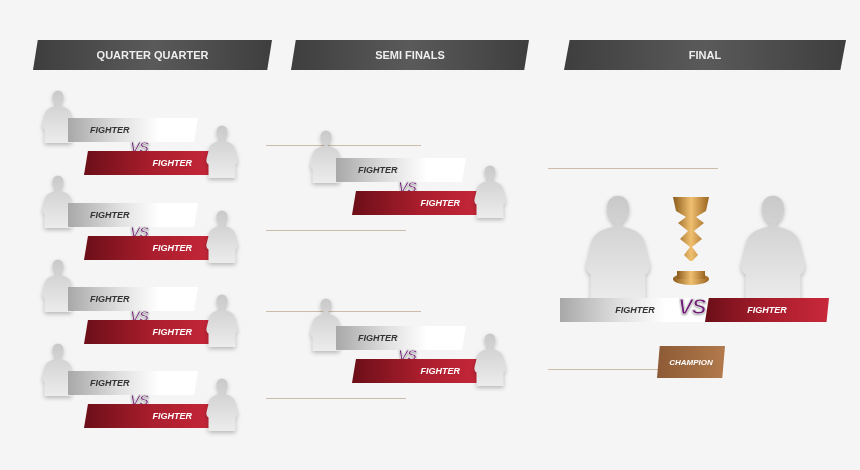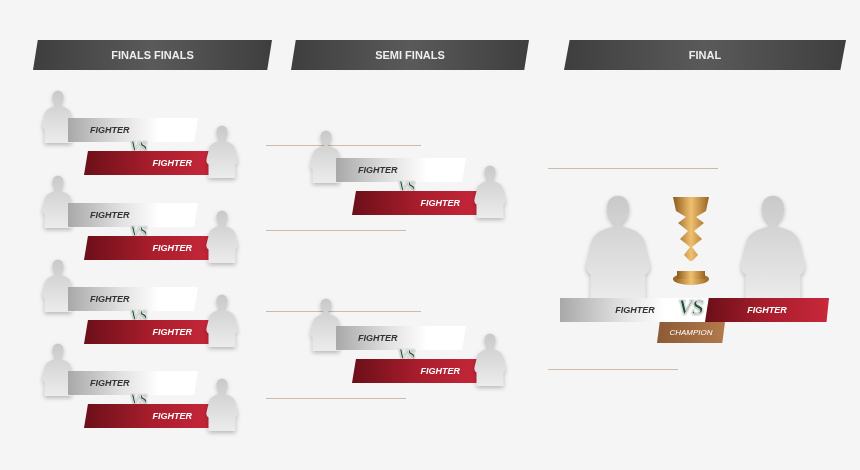--- a/index.html
+++ b/index.html
@@ -3,40 +3,40 @@
 <meta charset="utf-8">
 <style>
   html,body{margin:0;padding:0;}
   body{width:860px;height:470px;background:#f5f5f5;position:relative;overflow:hidden;font-family:"Liberation Sans",sans-serif;}
   .hdr{position:absolute;top:40px;height:30px;background:linear-gradient(90deg,#3e3e3e 0%,#5a5a5a 50%,#3e3e3e 100%);clip-path:polygon(2% 0,100% 0,98% 100%,0 100%);color:#eee;font-size:11px;font-weight:bold;display:flex;align-items:center;justify-content:center;box-shadow:0 2px 3px rgba(0,0,0,.3);}
   .match{position:absolute;width:210px;height:90px;}
   .fig{position:absolute;}
   .fig svg{display:block;filter:drop-shadow(0 2px 2px rgba(0,0,0,.25));}
   .bar-w{position:absolute;height:24px;background:linear-gradient(90deg,#a8a8a8 0%,#e0e0e0 40%,#fff 70%,#fff 100%);clip-path:polygon(0 0,100% 0,97% 100%,0 100%);font-size:9px;font-style:italic;font-weight:bold;color:#333;display:flex;align-items:center;}
   .bar-r{position:absolute;height:24px;background:linear-gradient(90deg,#6b0f18 0%,#a81d2c 50%,#c8283a 100%);clip-path:polygon(3% 0,100% 0,98% 100%,0 100%);font-size:9px;font-style:italic;font-weight:bold;color:#fff;display:flex;align-items:center;justify-content:flex-end;}
-  .vs{position:absolute;font-size:15px;font-weight:900;font-style:italic;color:#14532d;-webkit-text-stroke:1px #ddd;text-shadow:0 1px 2px rgba(0,0,0,.5);letter-spacing:-1px;font-family:Liberation Serif, serif;}
+  .vs{position:absolute;font-size:15px;font-weight:900;font-style:italic;color:#701a75;-webkit-text-stroke:1px #ddd;text-shadow:0 1px 2px rgba(0,0,0,.5);letter-spacing:-1px;}
   .line{position:absolute;background:#cdbba9;}
-  .champ{position:absolute;height:21px;background:linear-gradient(90deg,#8c5a35,#b27a4c);clip-path:polygon(4% 0,100% 0,96% 100%,0 100%);color:#fff;font-size:8px;font-style:italic;font-weight:normal;display:flex;align-items:center;justify-content:center;}
+  .champ{position:absolute;height:32px;background:linear-gradient(90deg,#8c5a35,#b27a4c);clip-path:polygon(4% 0,100% 0,96% 100%,0 100%);color:#fff;font-size:8px;font-style:italic;font-weight:bold;display:flex;align-items:center;justify-content:center;margin-top:24px;}
 </style>
 </head>
 <body>
 
 <svg width="0" height="0" style="position:absolute">
   <defs>
     <linearGradient id="sg" x1="0" y1="0" x2="0" y2="1">
       <stop offset="0" stop-color="#c9c9c9"></stop>
         <stop offset="1" stop-color="#ececec"></stop>
     </linearGradient>
     <symbol id="silhouette" viewBox="0 0 40 60">
       <path fill="url(#sg)" d="M20 2c4 0 6 3 6 7s-2 7-4 8l0 2c6 1 10 3 12 7 1 3 2 9 3 12 1 3 0 6-2 7l0 15H5l0-15c-2-1-3-4-2-7 1-3 2-9 3-12 2-4 6-6 12-7l0-2c-2-1-4-4-4-8s2-7 6-7z"></path>
     </symbol>
   </defs>
 </svg>
 
-<div class="hdr" style="left:33px;width:239px;">FINALS FINALS</div>
+<div class="hdr" style="left:33px;width:239px;">QUARTER QUARTER</div>
 <div class="hdr" style="left:291px;width:238px;">SEMI FINALS</div>
 <div class="hdr" style="left:564px;width:282px;">FINAL</div>
 
 <div id="qf">
     <div class="match" style="left: 34px; top: 88px;">
     <div class="fig" style="left:6px;top:0px;">
         <svg width="36" height="56">
           <use href="#silhouette"></use>
         </svg>
       </div>

